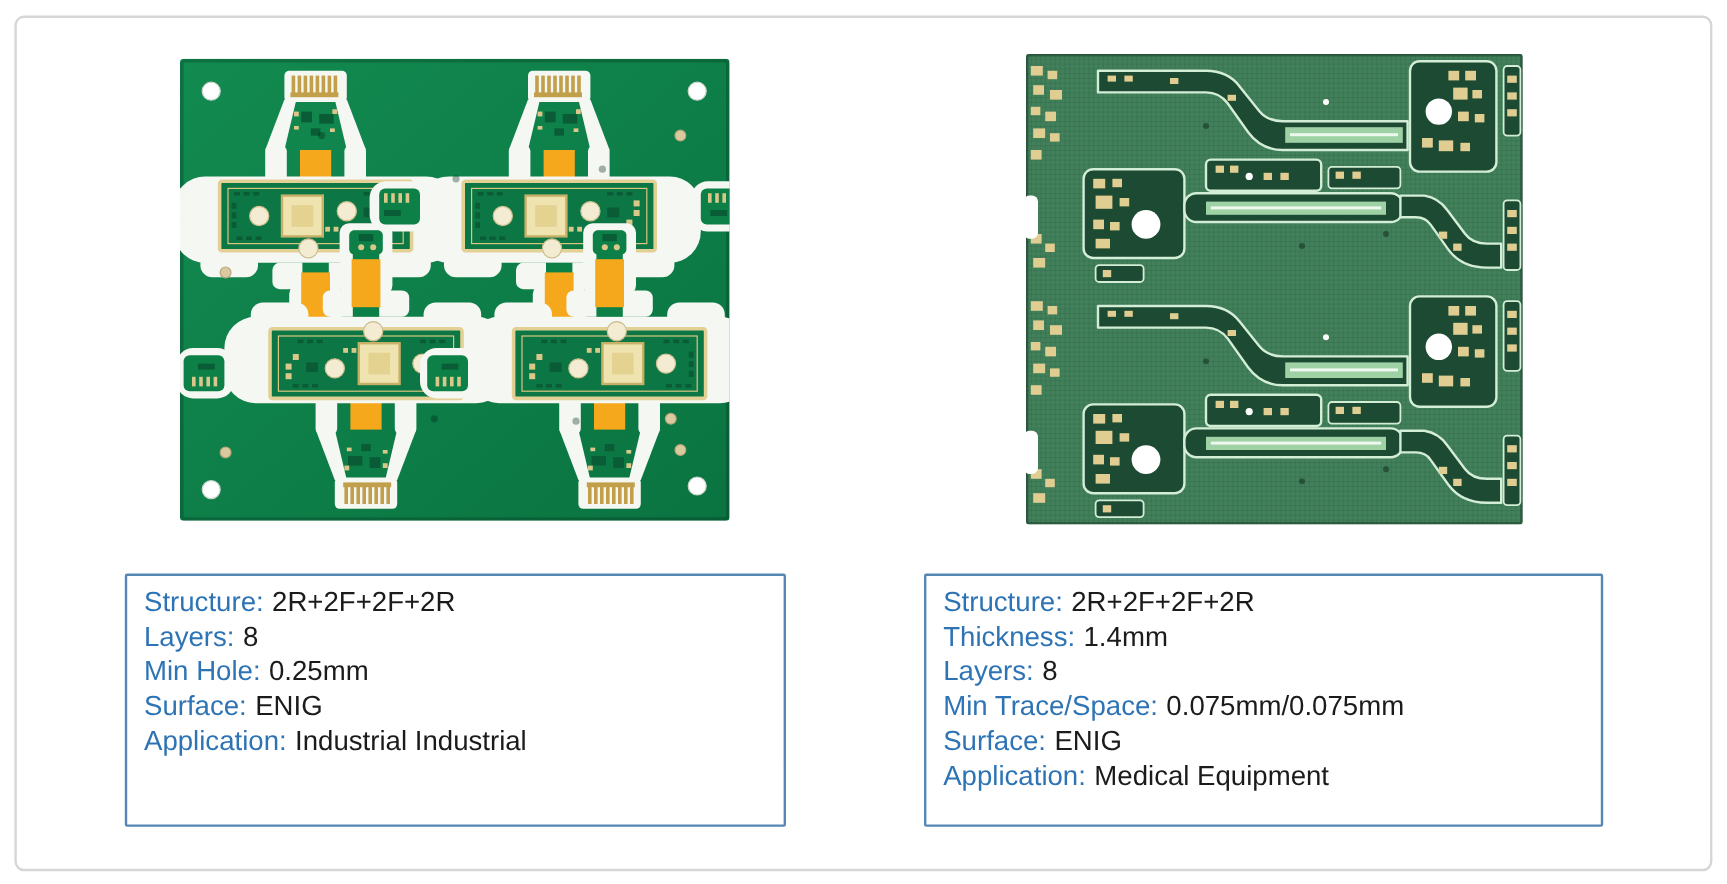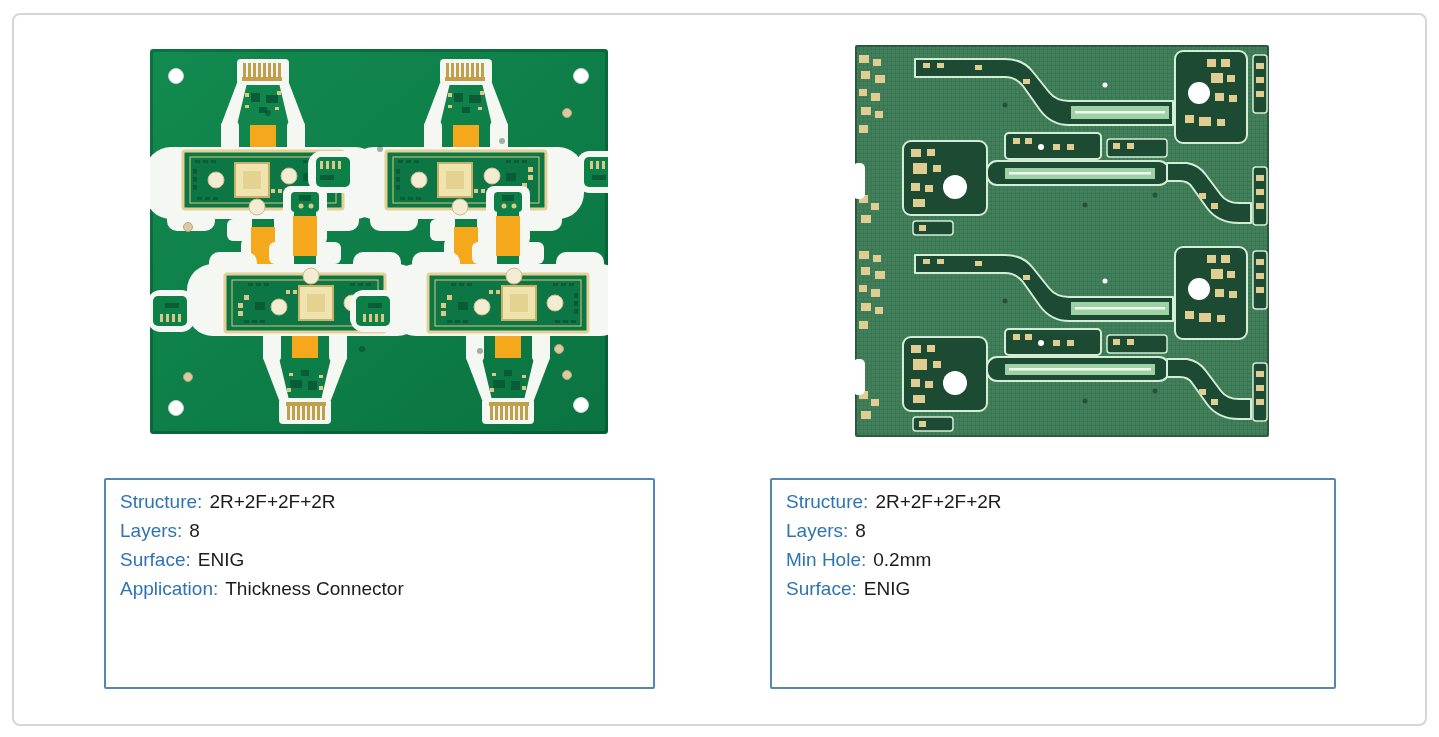--- a/index.html
+++ b/index.html
@@ -11,21 +11,21 @@
     position:absolute;left:12px;top:13px;width:1411px;height:709px;
     border:2px solid #d6d6d6;border-radius:8px;background:#ffffff;
   }
   .pcb{position:absolute;}
   .pcb svg{display:block;width:100%;height:100%;}
   .spec-box{
     position:absolute;background:#ffffff;box-sizing:border-box;
     border:2px solid #5587b5;border-radius:2px;
     padding:7px 10px 0 14px;
   }
-  .spec-row{font-size:19px;line-height:29px;white-space:nowrap;}
+  .spec-row{font-size:23px;line-height:29px;white-space:nowrap;}
   .spec-label{color:#2e74b5;}
   .spec-value{color:#1b1b1b;margin-left:7px;}
 </style>
 </head>
 <body>
 
 <div class="frame"></div>
 
 <div class="pcb" style="left:150px;top:49px;width:458px;height:385px;">
   <svg viewBox="0 0 458 385" xmlns="http://www.w3.org/2000/svg">
@@ -263,33 +263,42 @@
 </div>
 
 <div class="spec-box" style="left:104px;top:478px;width:551px;height:211px;">
   <div class="spec-row">
     <span class="spec-label">Structure:</span><span class="spec-value">2R+2F+2F+2R</span>
   </div>
   <div class="spec-row">
     <span class="spec-label">Layers:</span><span class="spec-value">8</span>
   </div>
   <div class="spec-row">
+    <span class="spec-label">Min Hole:</span><span class="spec-value">0.25mm</span>
+  </div>
+  <div class="spec-row">
     <span class="spec-label">Surface:</span><span class="spec-value">ENIG</span>
   </div>
   <div class="spec-row">
-    <span class="spec-label">Application:</span><span class="spec-value">Thickness Connector</span>
+    <span class="spec-label">Application:</span><span class="spec-value">Industrial Industrial</span>
   </div>
 </div>
 
 <div class="spec-box" style="left:770px;top:478px;width:566px;height:211px;">
   <div class="spec-row">
     <span class="spec-label">Structure:</span><span class="spec-value">2R+2F+2F+2R</span>
   </div>
   <div class="spec-row">
+    <span class="spec-label">Thickness:</span><span class="spec-value">1.4mm</span>
+  </div>
+  <div class="spec-row">
     <span class="spec-label">Layers:</span><span class="spec-value">8</span>
   </div>
   <div class="spec-row">
-    <span class="spec-label">Min Hole:</span><span class="spec-value">0.2mm</span>
+    <span class="spec-label">Min Trace/Space:</span><span class="spec-value">0.075mm/0.075mm</span>
   </div>
   <div class="spec-row">
     <span class="spec-label">Surface:</span><span class="spec-value">ENIG</span>
   </div>
+  <div class="spec-row">
+    <span class="spec-label">Application:</span><span class="spec-value">Medical Equipment</span>
+  </div>
 </div>
 
 </body></html>

